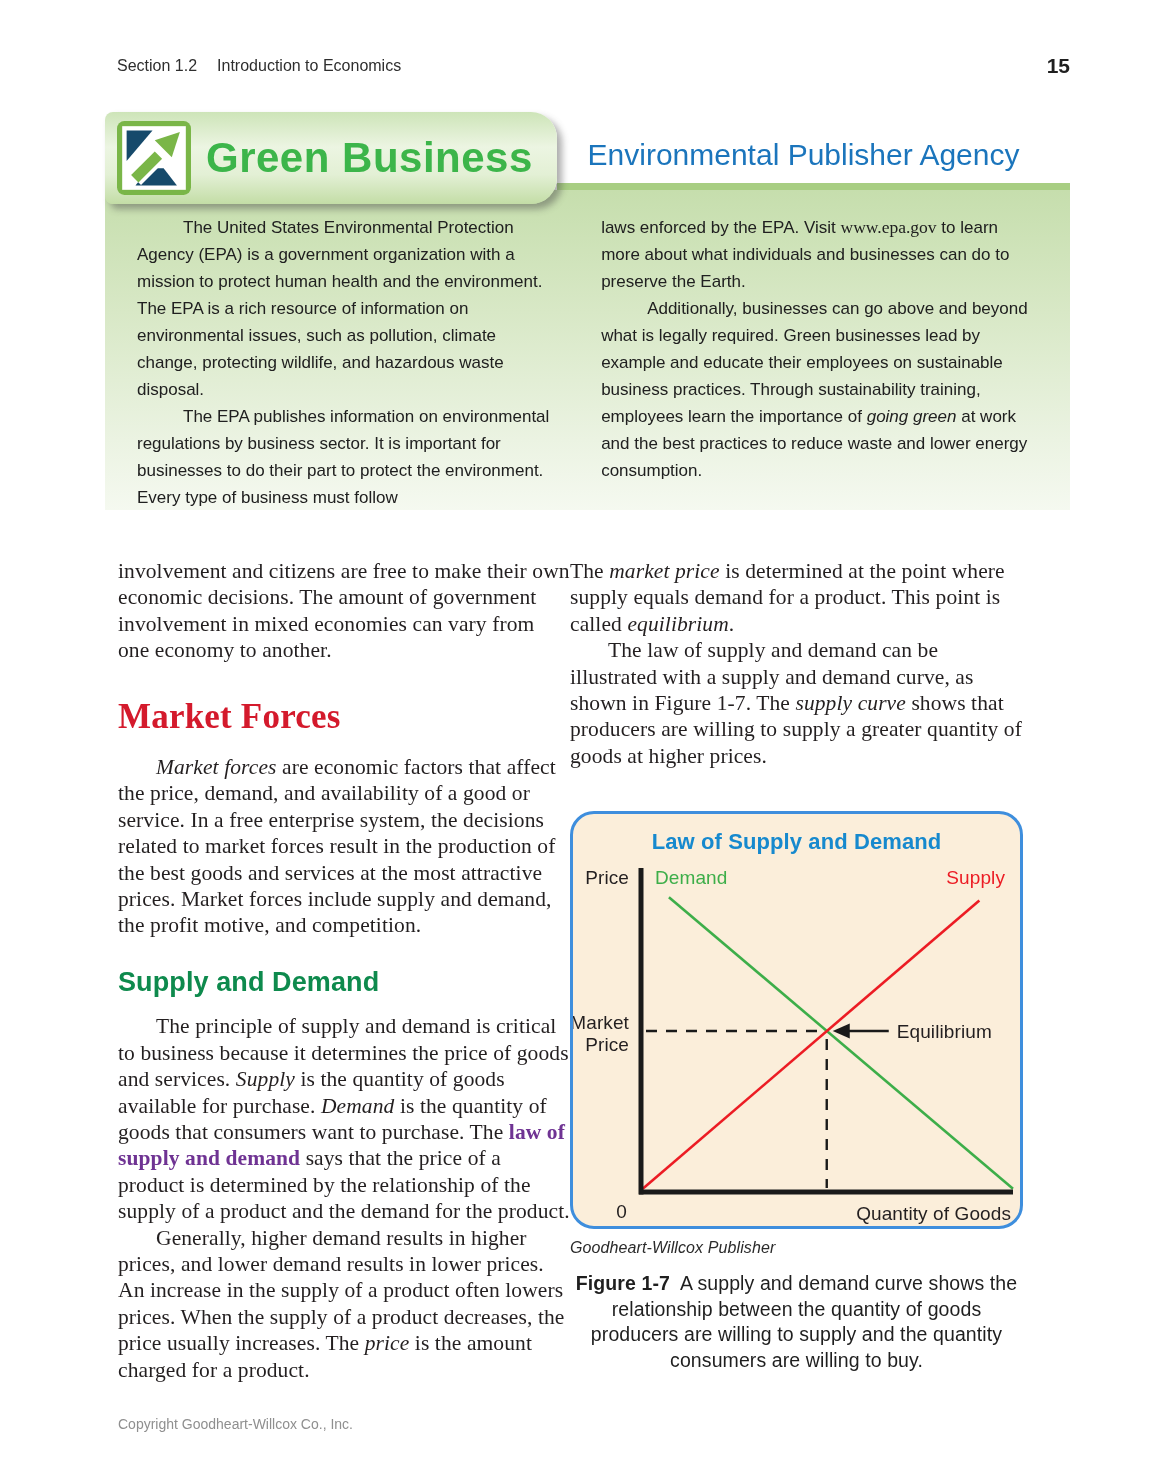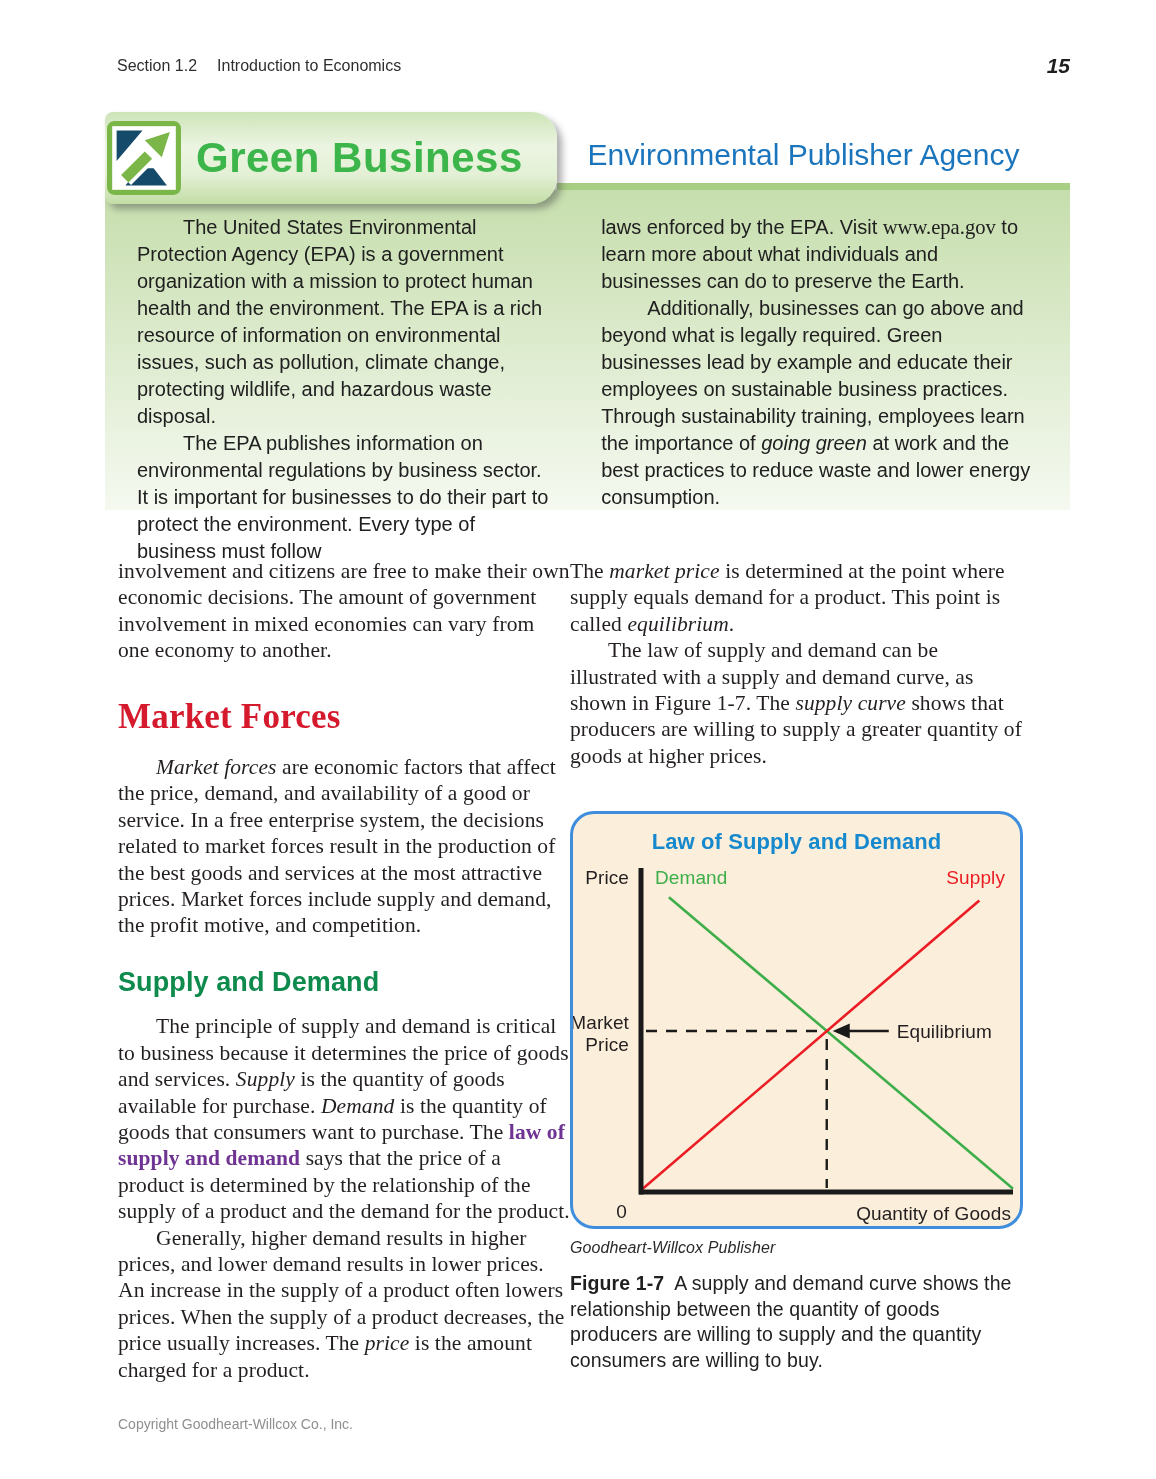--- a/index.html
+++ b/index.html
@@ -4,41 +4,41 @@
 <style>
   html,body{margin:0;padding:0;background:#ffffff;}
   .page{position:relative;width:1156px;height:1479px;background:#ffffff;overflow:hidden;
         font-family:"Liberation Serif",serif;color:#231F20;}
 
   
   .runhead{position:absolute;top:57px;left:117px;right:86px;
            font-family:"Liberation Sans",sans-serif;font-size:16px;color:#2e2e2e;}
   .runhead .sec{margin-right:20px;text-align:right;}
   .pagenum{position:absolute;top:54px;right:86px;font-family:"Liberation Sans",sans-serif;
-           font-size:21px;font-weight:bold;color:#1f1f1f;font-style:italic;}
+           font-size:21px;font-weight:bold;color:#1f1f1f;}
 
   
   .banner{position:absolute;top:112px;left:105px;width:965px;height:92px;}
   .banner-tab{position:absolute;left:0;top:0;width:452px;height:92px;z-index:3;
       border-radius:8px 26px 26px 8px;
       background:linear-gradient(180deg,#cde4b8 0%,#ecf5e2 38%,#e3f0d5 68%,#c3dda6 100%);
       box-shadow:5px 5px 7px rgba(70,70,70,.45);
-      display:flex;align-items:center;padding-left:2px;box-sizing:border-box;}
+      display:flex;align-items:center;padding-left:12px;box-sizing:border-box;}
   .brand{font-family:"Liberation Sans",sans-serif;font-weight:bold;font-size:42px;
          color:#3CB54A;margin-left:15px;letter-spacing:.5px;white-space:nowrap;}
   .banner-right{position:absolute;left:452px;right:0;top:0;height:92px;}
   .agency{position:absolute;left:0;right:20px;top:26px;text-align:center;
           font-family:"Liberation Sans",sans-serif;font-size:30px;color:#1B75BC;}
   .green-bar{position:absolute;left:0;right:0;top:71px;height:11px;background:#A8CE83;}
 
   
   .epa-box{position:absolute;top:190px;left:105px;width:965px;height:320px;z-index:1;
       background:linear-gradient(180deg,#c6dead 0%,#d8e8c6 38%,#ebf3e2 78%,#f5f9f0 100%);
       box-sizing:border-box;padding:24px 36px 0 32px;
-      font-family:"Liberation Sans",sans-serif;font-size:20px;line-height:27px;color:#202020;}
+      font-family:"Liberation Sans",sans-serif;font-size:17px;line-height:27px;color:#202020;}
   .epa-cols{display:flex;gap:46px;}
   .epa-col{width:425px;}
   .epa-col p{margin:0;}
   .epa-col p.ind{text-indent:46px;}
 
   
   .columns{position:absolute;top:558px;left:118px;width:952px;display:flex;}
   .col{width:452px;font-size:21.5px;line-height:26.4px;letter-spacing:.1px;}
   .col p{margin:0;}
   .col p.ind{text-indent:38px;}
@@ -54,21 +54,21 @@
   .seg-serif{font-family:"Liberation Serif",serif;font-size:1.03em;}
 
   
   .figure{margin-top:42px;width:453px;font-family:"Liberation Sans",sans-serif;}
   .chart-box{width:453px;box-sizing:border-box;border:3px solid #3E8EDD;border-radius:24px;
              background:#FBEEDA;padding-top:15px;}
   .chart-title{text-align:center;font-size:22px;font-weight:bold;color:#1689CE;
                margin-bottom:4px;}
   .chart-box svg{display:block;margin:0 auto;font-family:"Liberation Sans",sans-serif;}
   .credit{margin-top:6px;font-style:italic;font-size:16px;color:#2b2b2b;}
-  .caption{margin-top:10px;font-size:19.5px;line-height:25.5px;color:#1f1f1f;}
+  .caption{margin-top:10px;font-size:19.5px;line-height:25.5px;color:#1f1f1f;text-align:center;}
 
   
   .footer{position:absolute;top:1416px;left:118px;font-family:"Liberation Sans",sans-serif;
           font-size:14px;color:#8F8F8F;}
 </style>
 </head>
 <body>
 
 <div class="page">
 

